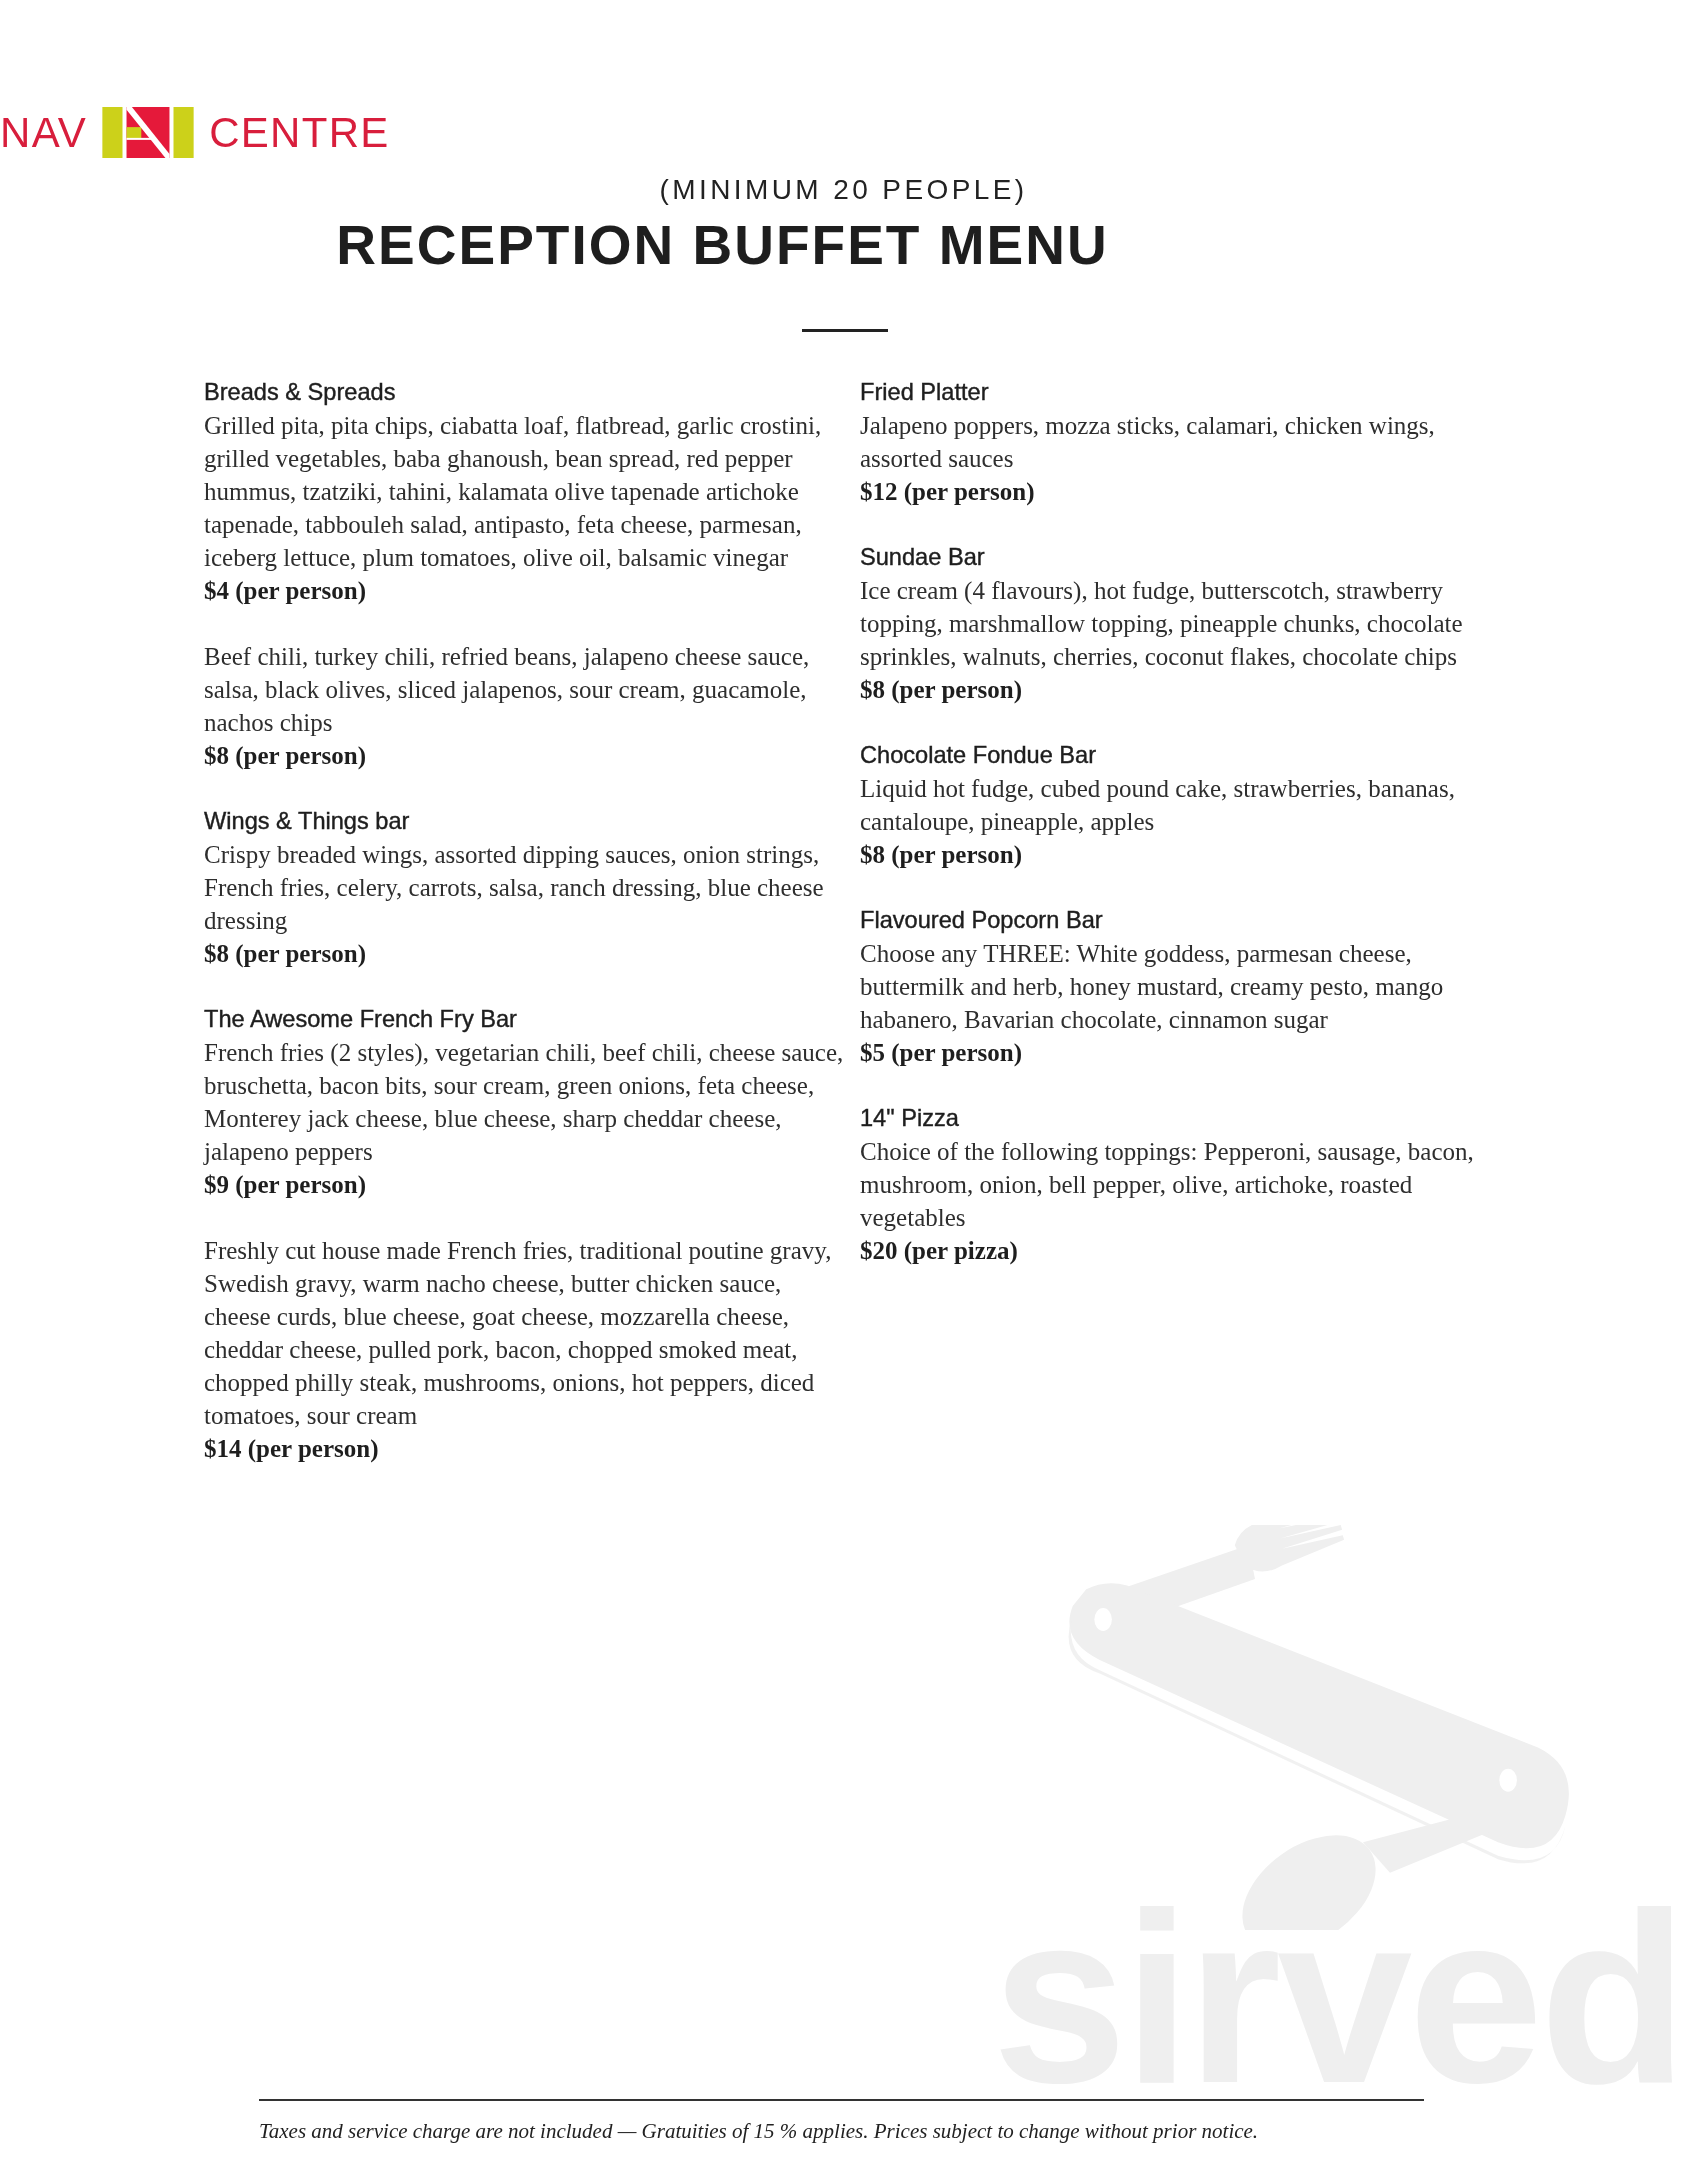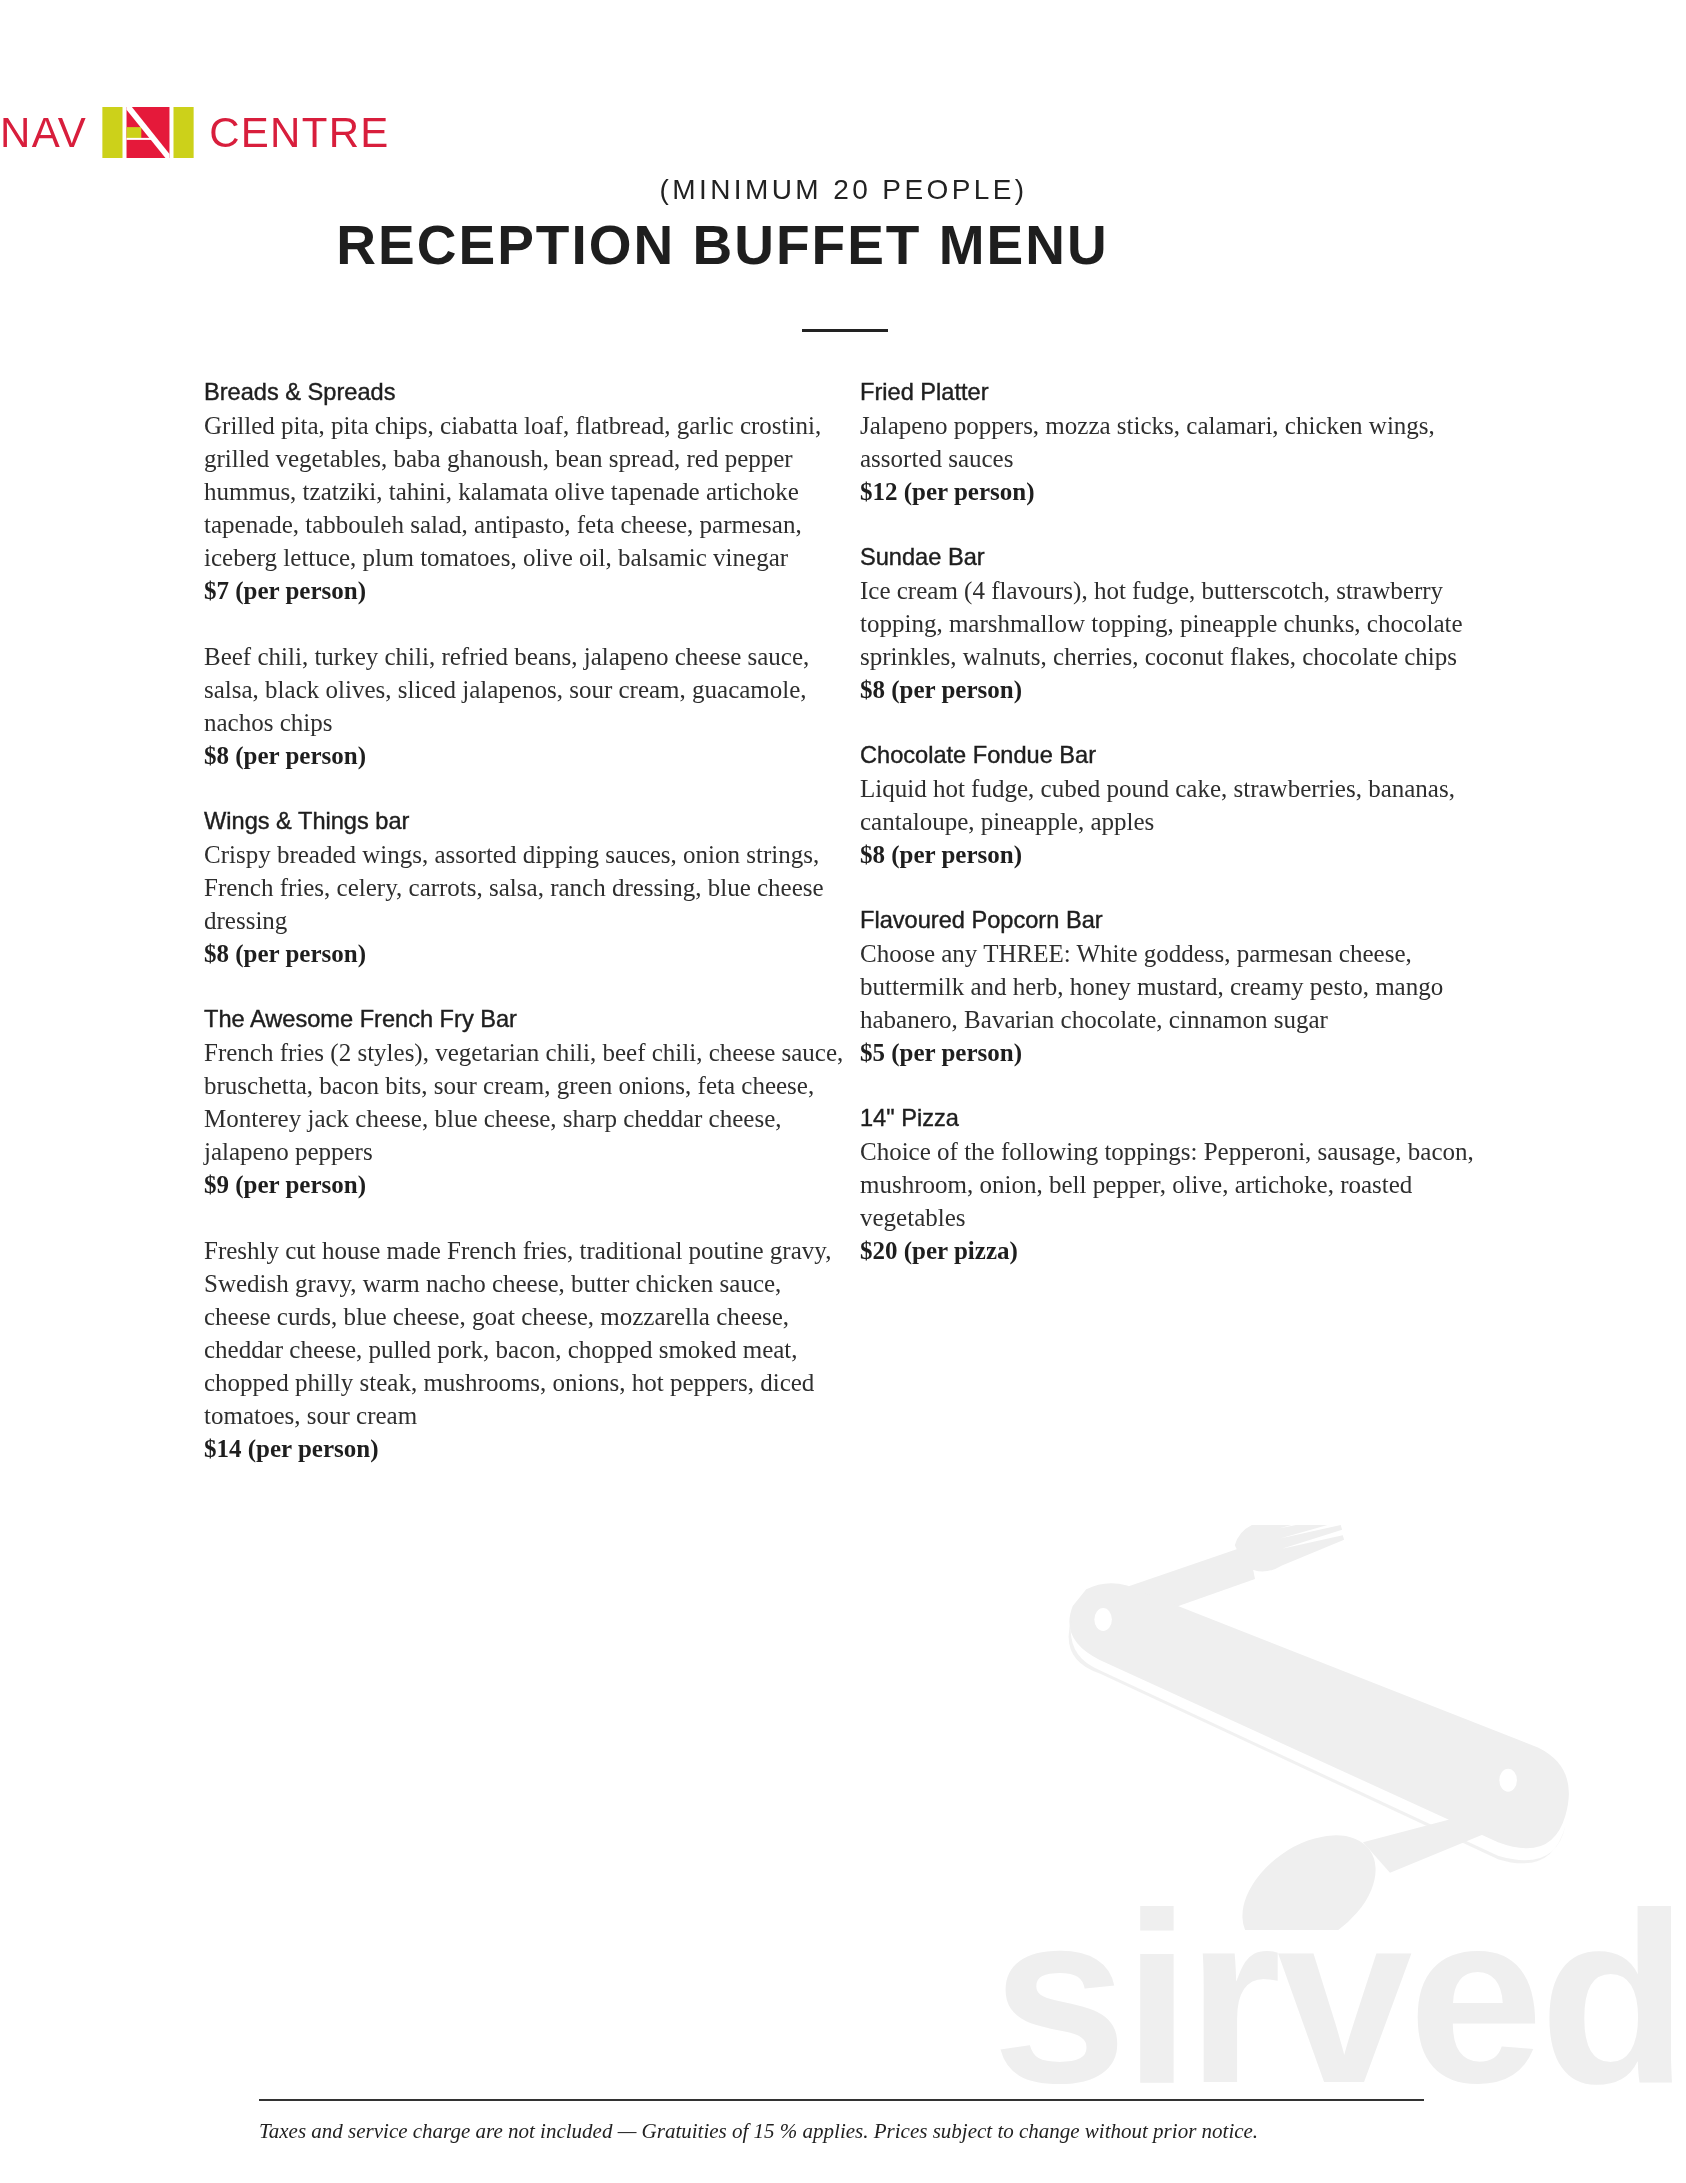--- a/index.html
+++ b/index.html
@@ -49,21 +49,21 @@
 </div>
 
 <div class="subtitle">(MINIMUM 20 PEOPLE)</div>
 <h1 class="title" style="margin:0;">RECEPTION BUFFET MENU</h1>
 <div class="title-rule"></div>
 
 <div class="col left">
   <div class="section">
     <div class="section-title">Breads &amp; Spreads</div>
     <div class="section-desc">Grilled pita, pita chips, ciabatta loaf, flatbread, garlic crostini, grilled vegetables, baba ghanoush, bean spread, red pepper hummus, tzatziki, tahini, kalamata olive tapenade artichoke tapenade, tabbouleh salad, antipasto, feta cheese, parmesan, iceberg lettuce, plum tomatoes, olive oil, balsamic vinegar</div>
-    <div class="section-price">$7 (per person)</div>
+    <div class="section-price">$4 (per person)</div>
   </div>
   <div class="section">
     <div class="section-desc">Beef chili, turkey chili, refried beans, jalapeno cheese sauce, salsa, black olives, sliced jalapenos, sour cream, guacamole, nachos chips</div>
     <div class="section-price">$8 (per person)</div>
   </div>
   <div class="section">
     <div class="section-title">Wings &amp; Things bar</div>
     <div class="section-desc">Crispy breaded wings, assorted dipping sauces, onion strings, French fries, celery, carrots, salsa, ranch dressing, blue cheese dressing</div>
     <div class="section-price">$8 (per person)</div>
   </div>

